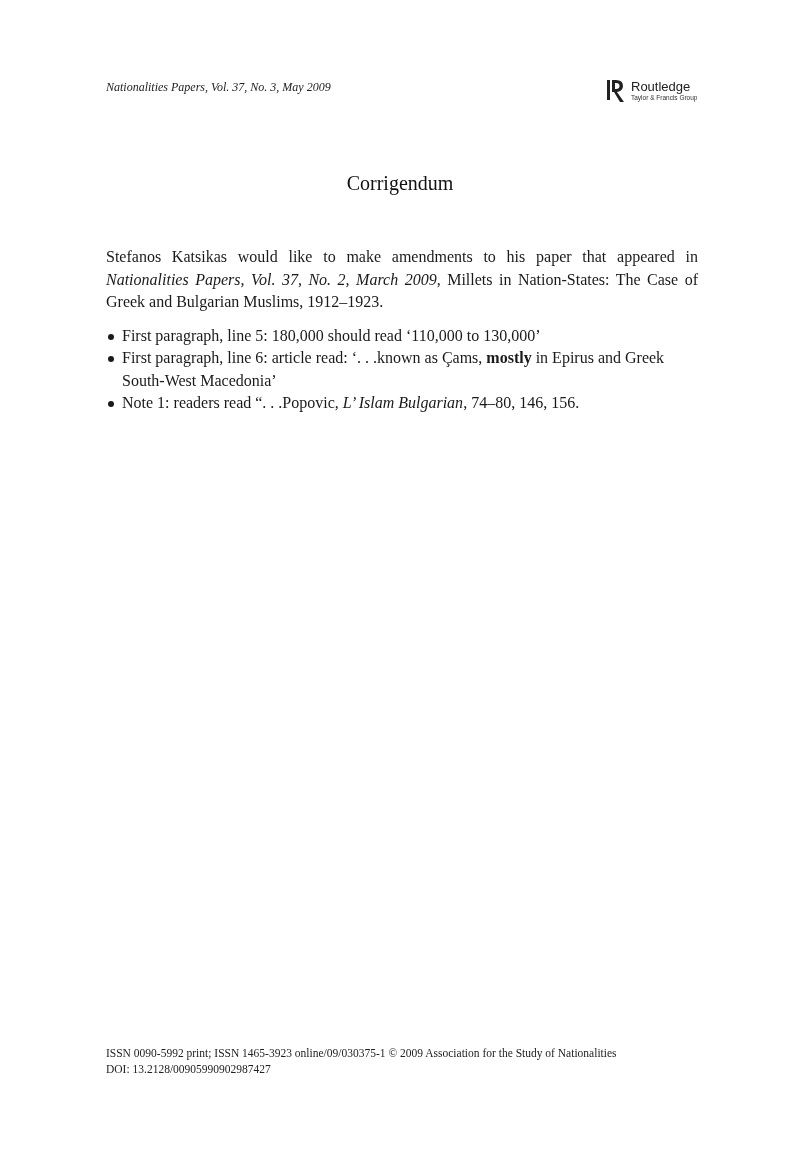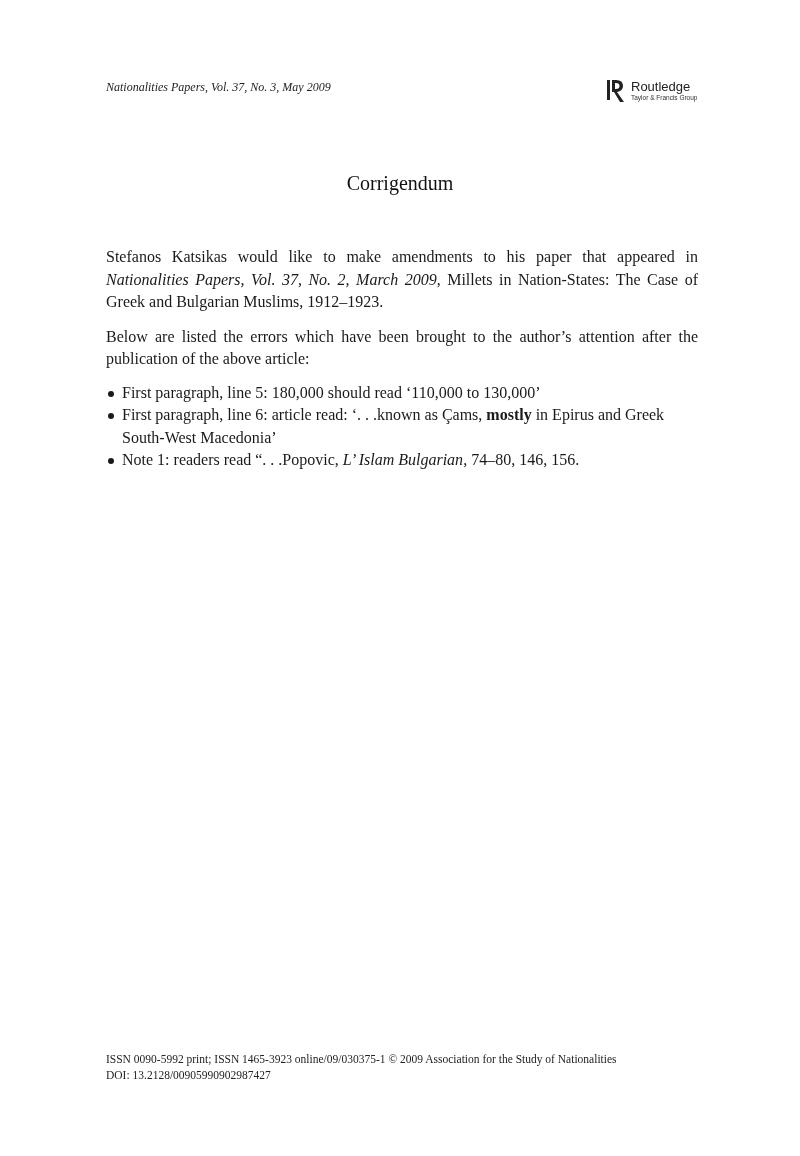--- a/index.html
+++ b/index.html
@@ -19,21 +19,21 @@
       position: absolute; left: 0; right: 0; top: 172px; text-align: center;
       font-size: 20px; font-weight: normal; color: #111;
     }
     .body { position: absolute; left: 106px; width: 592px; top: 234px; font-size: 16px; line-height: 22.5px; }
     .body p { margin: 12px 0 11px 0; text-align: justify; }
     ul.errata { margin: 0 0 11px 0; padding: 0; list-style: none; }
     ul.errata li { position: relative; padding-left: 16px; line-height: 22.5px; }
     ul.errata li::before {
       content: ""; position: absolute; left: 2px; top: 9px; width: 6px; height: 6px; border-radius: 50%; background: #1a1a1a;
     }
-    .footer { position: absolute; left: 106px; top: 1045px; font-size: 11.5px; line-height: 16px; color: #222; margin-top: 6px; }
+    .footer { position: absolute; left: 106px; top: 1045px; font-size: 11.5px; line-height: 16px; color: #222; }
   </style>
 </head>
 <body>
 
 <div class="header-journal">Nationalities Papers, Vol. 37, No. 3, May 2009</div>
 
 <div class="logo">
   <span class="logo-mark">
     <svg width="18" height="26" viewBox="0 0 18 26">
       <rect x="0" y="2" width="3" height="20" fill="#222"></rect>
@@ -45,21 +45,20 @@
     <span class="logo-sub">Taylor &amp; Francis Group</span>
   </span>
 </div>
 
 <div class="title">Corrigendum</div>
 
 <div class="body">
   <p>
     <span>Stefanos Katsikas would like to make amendments to his paper that appeared in </span><em>Nationalities Papers, Vol. 37, No. 2, March 2009</em><span>, Millets in Nation-States: The Case of Greek and Bulgarian Muslims, 1912–1923.</span>
   </p>
-  <p>Below are listed the errors which have been brought to the author’s attention after the publication of the above article:</p>
   <ul class="errata">
     <li>First paragraph, line 5: 180,000 should read ‘110,000 to 130,000’</li>
     <li><span>First paragraph, line 6: article read: ‘. . .known as Çams, </span><strong>mostly</strong><span> in Epirus and Greek South-West Macedonia’</span></li>
     <li><span>Note 1: readers read “. . .Popovic, </span><em>L’ Islam Bulgarian</em><span>, 74–80, 146, 156.</span></li>
   </ul>
 </div>
 
 <div class="footer">
   <div>ISSN 0090-5992 print; ISSN 1465-3923 online/09/030375-1 © 2009 Association for the Study of Nationalities</div>
   <div>DOI: 13.2128/00905990902987427</div>

